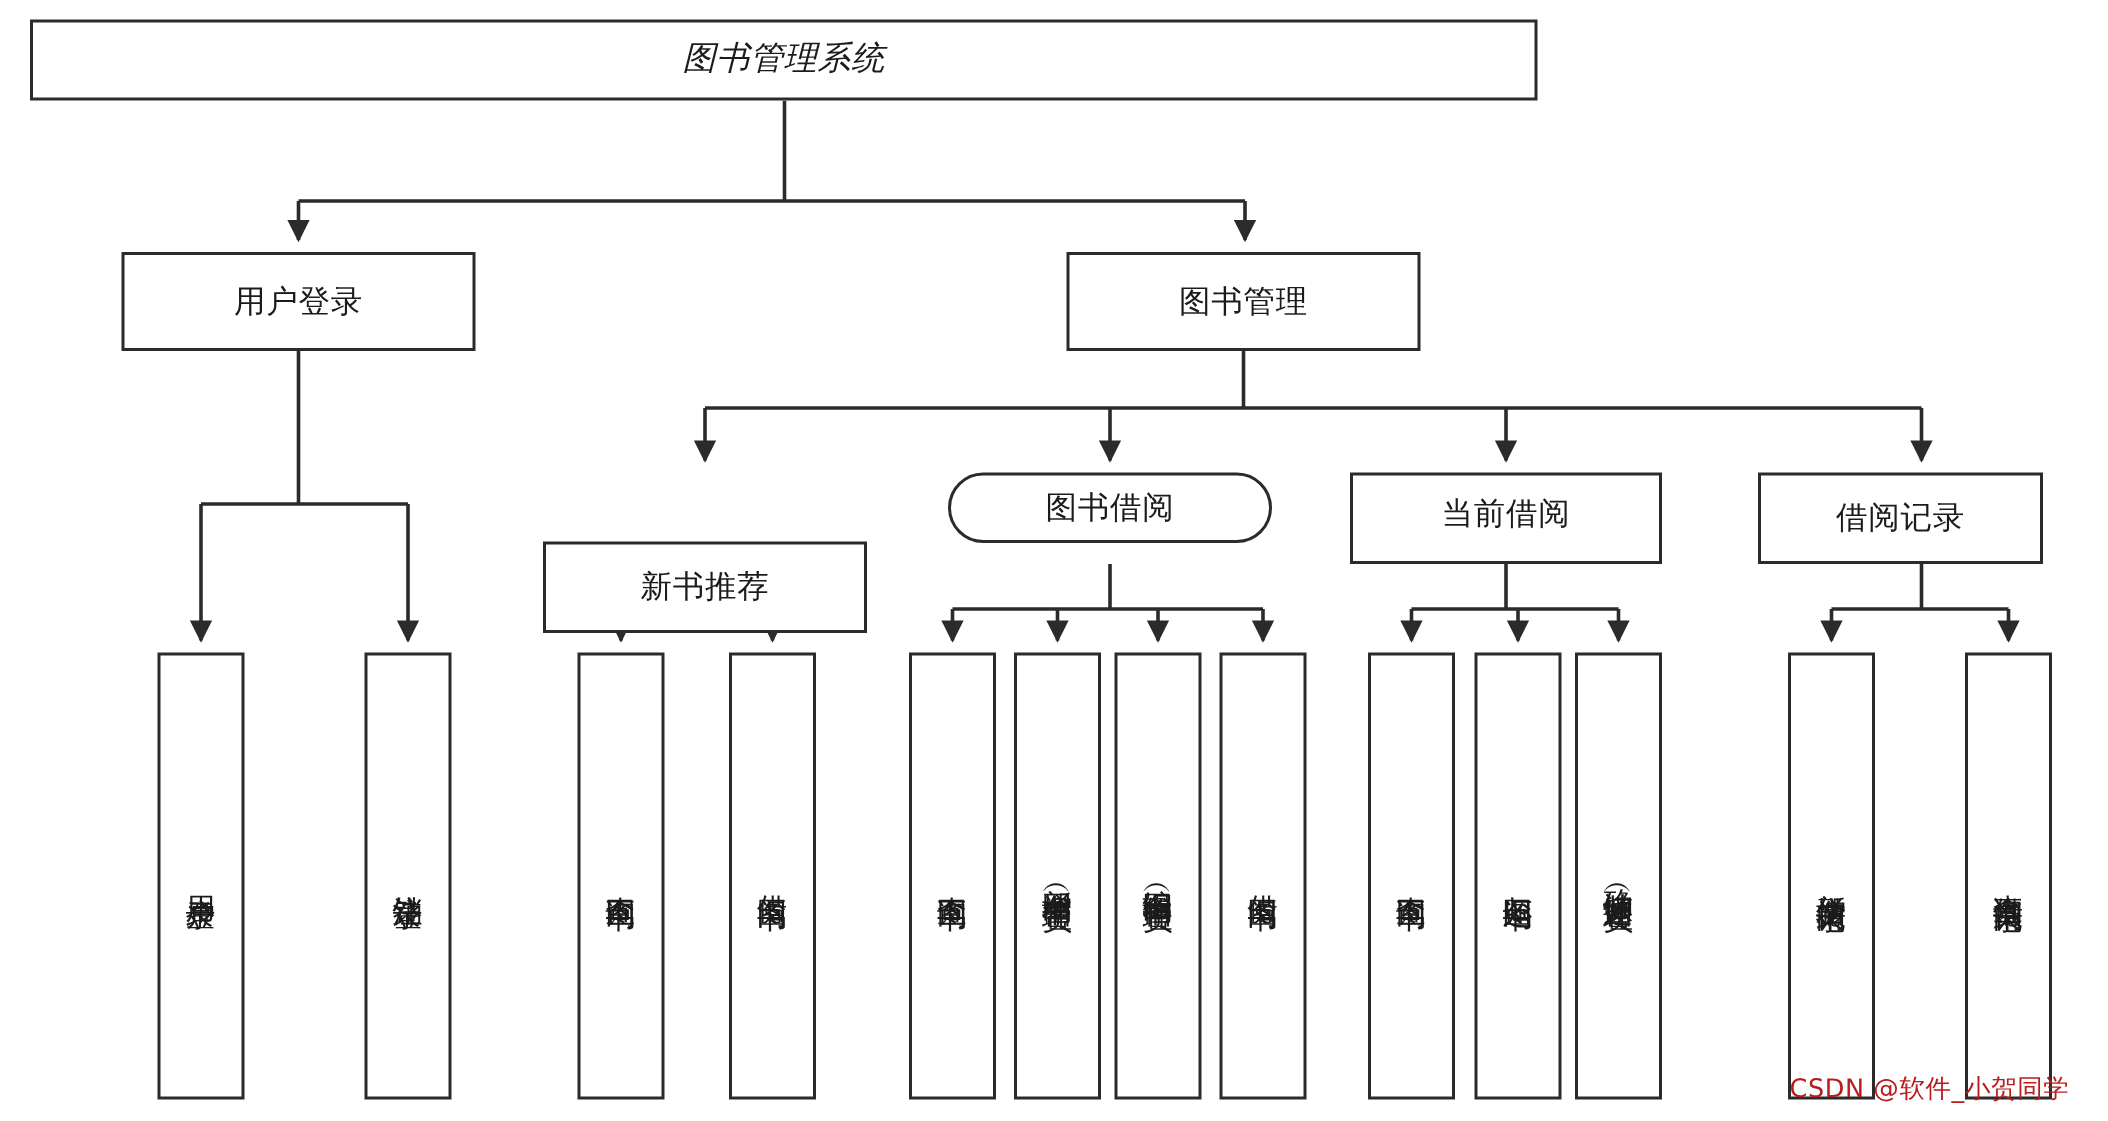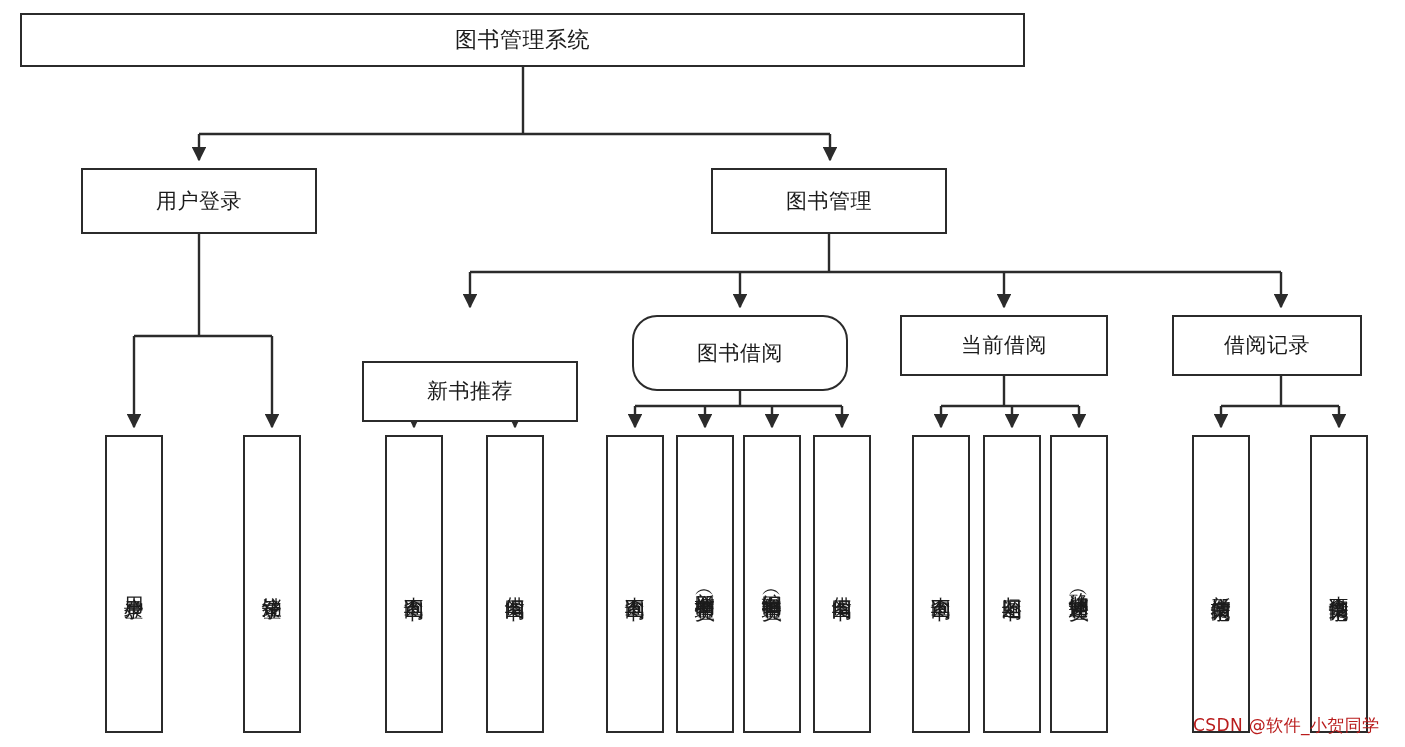--- a/index.html
+++ b/index.html
@@ -129,38 +129,38 @@
     </g>
 
     <g stroke="#2b2b2b" stroke-width="2.4" fill="none">
       <path d="M 1281 376 L 1281 406"></path>
       <path d="M 1221 406 L 1339 406"></path>
       <path d="M 1221 406 L 1221 427" marker-end="url(#arrow)"></path>
       <path d="M 1339 406 L 1339 427" marker-end="url(#arrow)"></path>
     </g>
   </svg>
 
-  <div class="node root" style="left: 20px; top: 13px; width: 1005px; height: 54px;">
+  <div class="node root" style="left: 20px; top: 13px; width: 1005px; height: 54px; font-style: italic;">
     <span class="node-label">图书管理系统</span>
   </div>
 
   <div class="node" style="left: 81px; top: 168px; width: 236px; height: 66px;">
     <span class="node-label">用户登录</span>
   </div>
   <div class="node" style="left: 711px; top: 168px; width: 236px; height: 66px; justify-content: center;">
     <span class="node-label">图书管理</span>
   </div>
 
   <div class="node" style="left: 362px; top: 315px; width: 216px; height: 61px; margin-top: 46px;">
     <span class="node-label">新书推荐</span>
   </div>
-  <div class="node" style="left: 632px; top: 315px; width: 216px; height: 76px; border-radius: 25px;">
+  <div class="node" style="left: 632px; top: 315px; width: 216px; height: 47px; border-radius: 25px;">
     <span class="node-label">图书借阅</span>
   </div>
-  <div class="node" style="left: 900px; top: 315px; width: 208px; height: 61px;">
+  <div class="node" style="left: 900px; top: 315px; width: 208px; height: 61px; font-family: Liberation Mono, monospace;">
     <span class="node-label">当前借阅</span>
   </div>
   <div class="node" style="left: 1172px; top: 315px; width: 190px; height: 61px;">
     <span class="node-label">借阅记录</span>
   </div>
 
   <div class="node leaf" style="left: 105px; top: 435px; width: 58px; height: 298px;">
     <span class="node-label">用户登录</span>
   </div>
   <div class="node leaf" style="left: 243px; top: 435px; width: 58px; height: 298px;">

